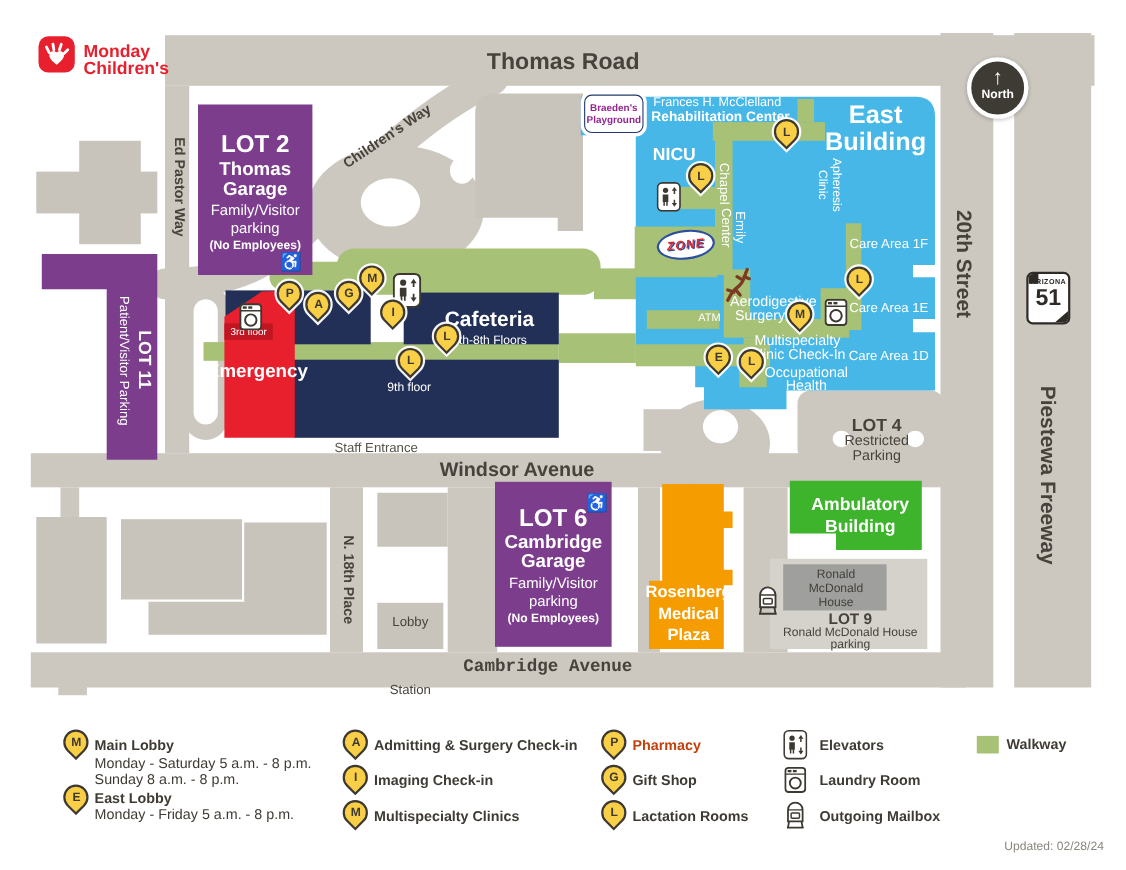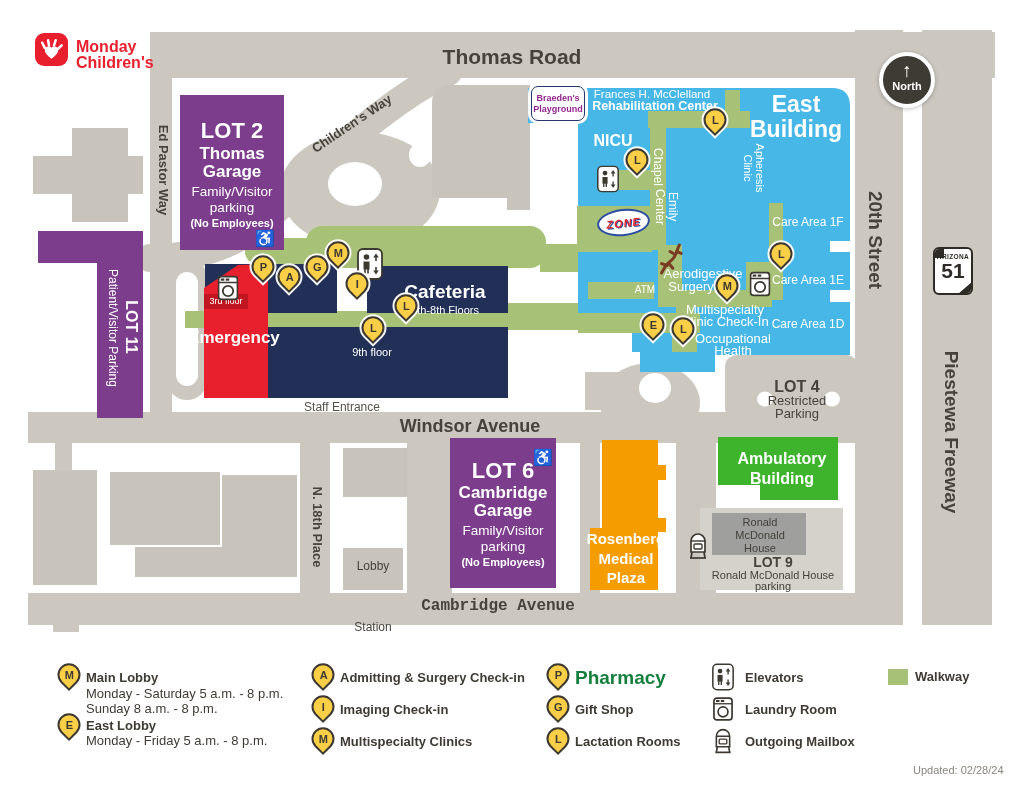--- a/index.html
+++ b/index.html
@@ -352,21 +352,21 @@
     </div>
 <div class="l b lv" style="left:340px;top:710px;font-size:13px;color:#3f3b34;text-align:right;">Imaging Check-in</div>
 <div class="pin" style="left:323px;top:742px;">
       <span>M</span>
     </div>
 <div class="l b lv" style="left:340px;top:742px;font-size:13px;color:#3f3b34;">Multispecialty Clinics</div>
 
 <div class="pin" style="left:558px;top:678px;">
       <span>P</span>
     </div>
-<div class="l b lv" style="left:575px;top:678px;font-size:19px;color:#15803d;">Pharmacy</div>
+<div class="l b lv" style="left:575px;top:678px;font-size:13px;color:#c2410c;">Pharmacy</div>
 <div class="pin" style="left:558px;top:710px;">
       <span>G</span>
     </div>
 <div class="l b lv" style="left:575px;top:710px;font-size:13px;color:#3f3b34;">Gift Shop</div>
 <div class="pin" style="left:558px;top:742px;">
       <span>L</span>
     </div>
 <div class="l b lv" style="left:575px;top:742px;font-size:13px;color:#3f3b34;">Lactation Rooms</div>
 
 <div class="ic" style="left:723px;top:677px;">

